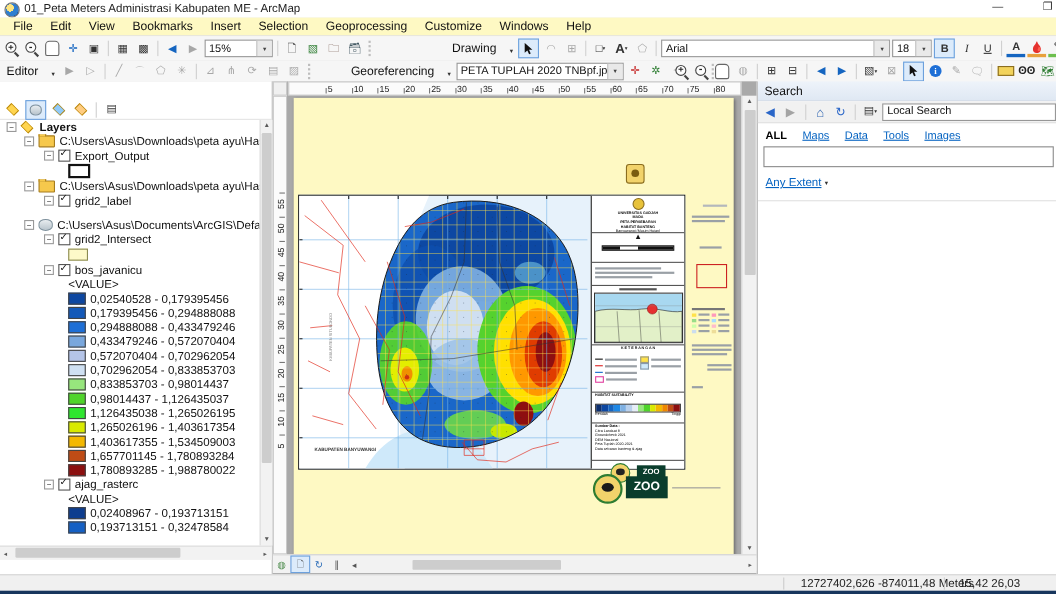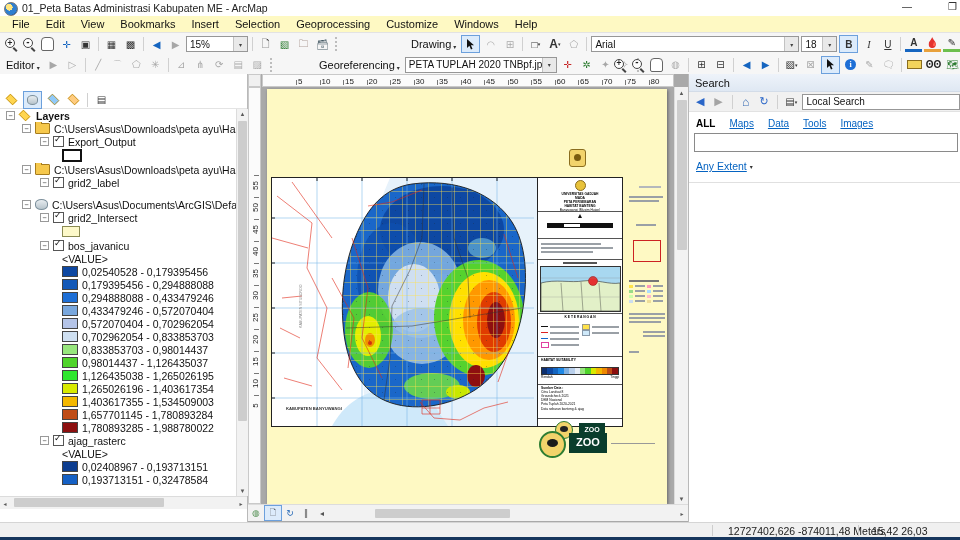--- a/index.html
+++ b/index.html
@@ -16,21 +16,21 @@
   #tb1{left:0;top:33px;width:960px;height:22px;background:#f6f6f6;border-bottom:1px solid #e4e4e4;}
   #tb2{left:0;top:55px;width:960px;height:19px;background:#f6f6f6;border-bottom:1px solid #d9d9d9;}
   .tgroup{position:absolute;top:0;height:100%;display:flex;align-items:center;gap:2px;}
   .ic{width:17px;height:16px;display:flex;align-items:center;justify-content:center;font-size:10px;color:#333;position:relative;}
   .ic.gray{opacity:.4;}
   .sep{width:1px;height:14px;background:#d0d0d0;margin:0 2px;}
   .grip{width:5px;height:14px;border-left:2px dotted #bdbdbd;margin:0 2px;}
   .combo{height:16px;border:1px solid #979797;background:#fff;font-size:10px;color:#111;display:flex;align-items:center;box-sizing:border-box;}
   .combo .cv{padding:0 3px;white-space:nowrap;overflow:hidden;}
   .combo .dd{width:13px;height:100%;background:#e9e9e9;border-left:1px solid #c2c2c2;display:flex;align-items:center;justify-content:center;font-size:6px;color:#444;}
-  .tlabel{font-size:11px;color:#111;display:flex;align-items:flex-end;gap:2px;padding:0 3px;}
+  .tlabel{font-size:11px;color:#111;display:flex;align-items:flex-end;gap:12px;padding:0 3px;}
   .tlabel .car{font-size:6px;color:#333;}
   .boxed{border:1px solid #6ca0dc;background:#dcebfb;}
   .mag{position:relative;width:16px;height:16px;}
   .mag .lens{position:absolute;left:2px;top:2px;width:8px;height:8px;border:1.5px solid #444;border-radius:50%;background:#fdfdfd;}
   .mag .handle{position:absolute;left:11px;top:11px;width:5px;height:2px;background:#444;transform:rotate(45deg);transform-origin:0 0;}
   .mag .sg{position:absolute;left:4.5px;top:2.5px;font:bold 8px/8px "DejaVu Sans Mono",monospace;color:#222;}
   .hand{width:11px;height:12px;background:#fff;border:1px solid #666;border-radius:4px 4px 2px 2px;}
   .folder{width:13px;height:9px;background:#f6c84c;border:1px solid #a67c1e;border-radius:1px;position:relative;flex:none;}
   .folder::before{content:"";position:absolute;left:-1px;top:-3px;width:5px;height:2px;background:#f6c84c;border:1px solid #a67c1e;border-bottom:none;}
   .cyl{width:11px;height:9px;background:linear-gradient(#e8edf0,#b8c4cc);border:1px solid #7d909c;border-radius:50%/40%;flex:none;}
@@ -82,21 +82,21 @@
   #navystrip{left:0;top:537px;width:960px;height:3px;background:#17365d;}
   .vline{width:1px;background:#cdcdcd;position:absolute;top:2px;bottom:2px;}
 </style>
 </head>
 <body>
 
 <div id="app">
 
   <div class="abs" id="titlebar">
     <div class="abs" id="appicon"></div>
-    <div class="abs" id="apptitle">01_Peta Batas Administrasi Kabupaten ME - ArcMap</div>
+    <div class="abs" id="apptitle">01_Peta Meters Administrasi Kabupaten ME - ArcMap</div>
     <div class="abs winbtn" style="left:902px;">—</div>
     <div class="abs winbtn" style="left:948px;">❐</div>
   </div>
 
   <div class="abs" id="menubar">
     <span class="menu">File</span>
     <span class="menu">Edit</span>
     <span class="menu">View</span>
     <span class="menu">Bookmarks</span>
     <span class="menu">Insert</span>

